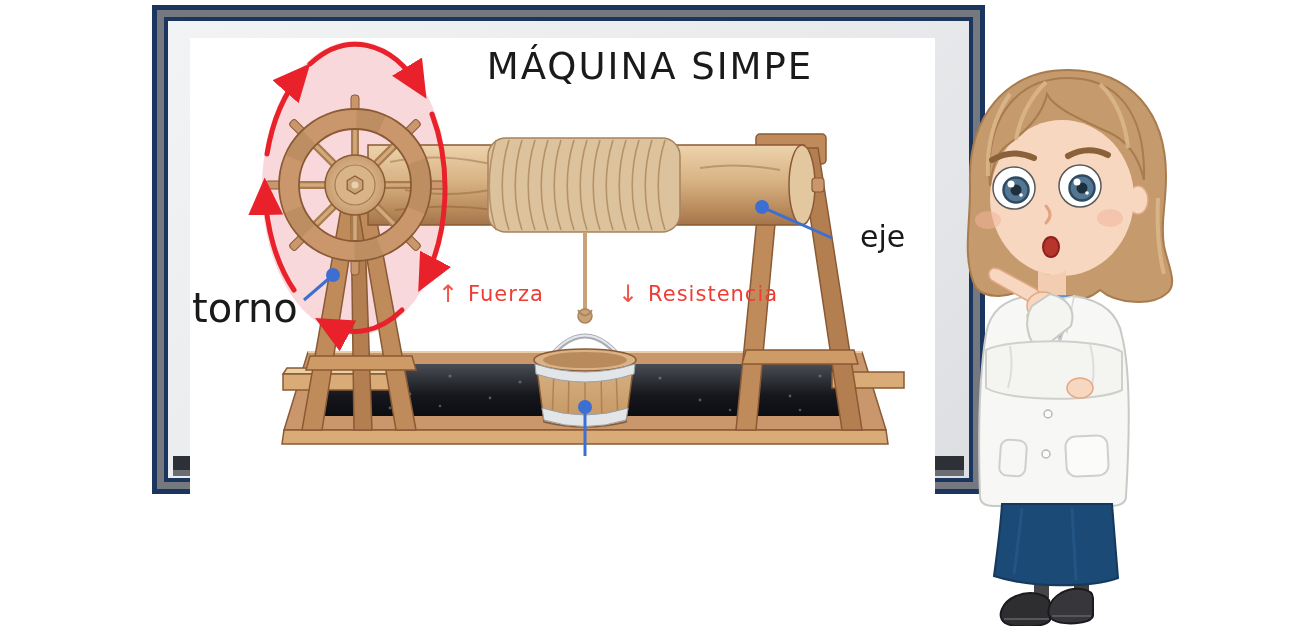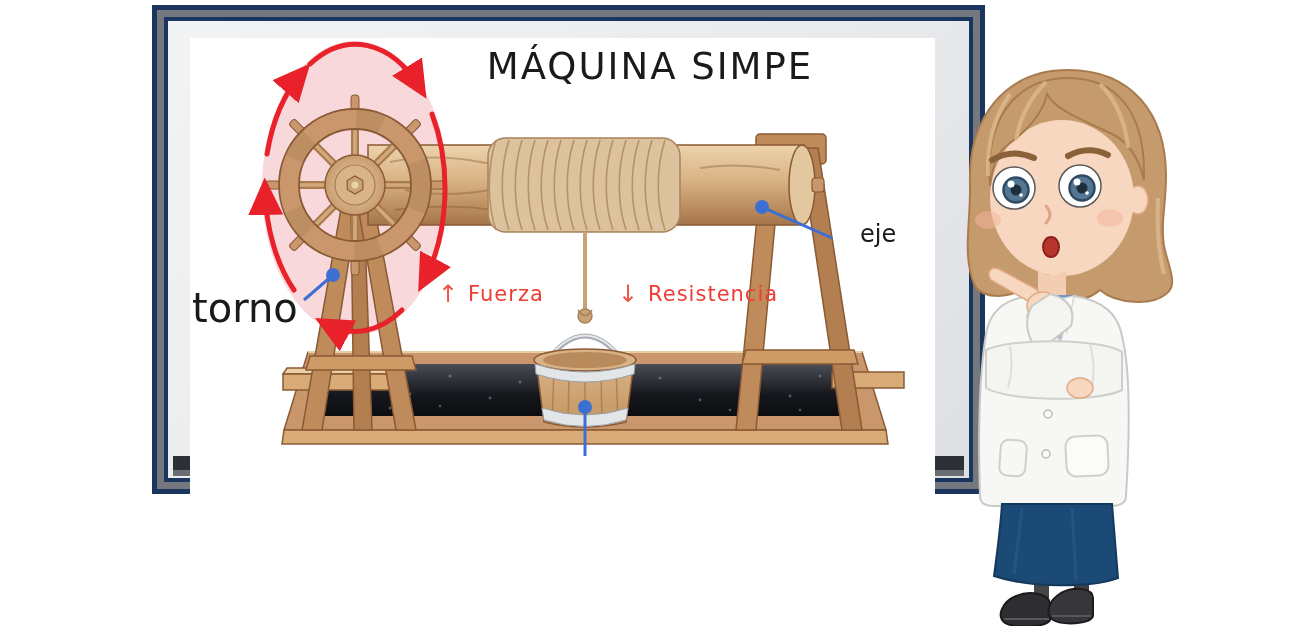--- a/index.html
+++ b/index.html
@@ -17,21 +17,21 @@
   .tray-dark { position:absolute; left:5px; right:5px; bottom:8px; height:14px; background:#2D3036; }
   .tray-gray { position:absolute; left:5px; right:5px; bottom:2px; height:6px; background:#6A6D72; }
   .canvas { position:absolute; left:22px; top:17px; width:745px; height:544px; background:#FFFFFF; }
   .canvas svg { position:absolute; left:0; top:0; }
 
   
   .lbl { position:absolute; color:#1A1A1A; white-space:nowrap; line-height:1; }
   .lbl-title { left:240px; top:10px; width:440px; text-align:center;
                font-size:37px; letter-spacing:2px; font-weight:500; }
   .lbl-torno { left:2px;  top:250px; font-size:40px; }
-  .lbl-eje   { left:670px; top:184px; font-size:24px; }
+  .lbl-eje   { left:670px; top:184px; font-size:30px; }
   .lbl-red { position:absolute; color:#EE3D35; font-size:21px; letter-spacing:1px;
              display:flex; align-items:center; gap:9px; }
   .lbl-fuerza { left:248px; top:242px; }
   .lbl-resistencia { left:428px; top:242px; }
   .red-arrow { font-size:24px; color:#F0554B; }
 
   
   .girl { position:absolute; left:950px; top:48px; width:245px; height:578px; }
 </style>
 </head>

